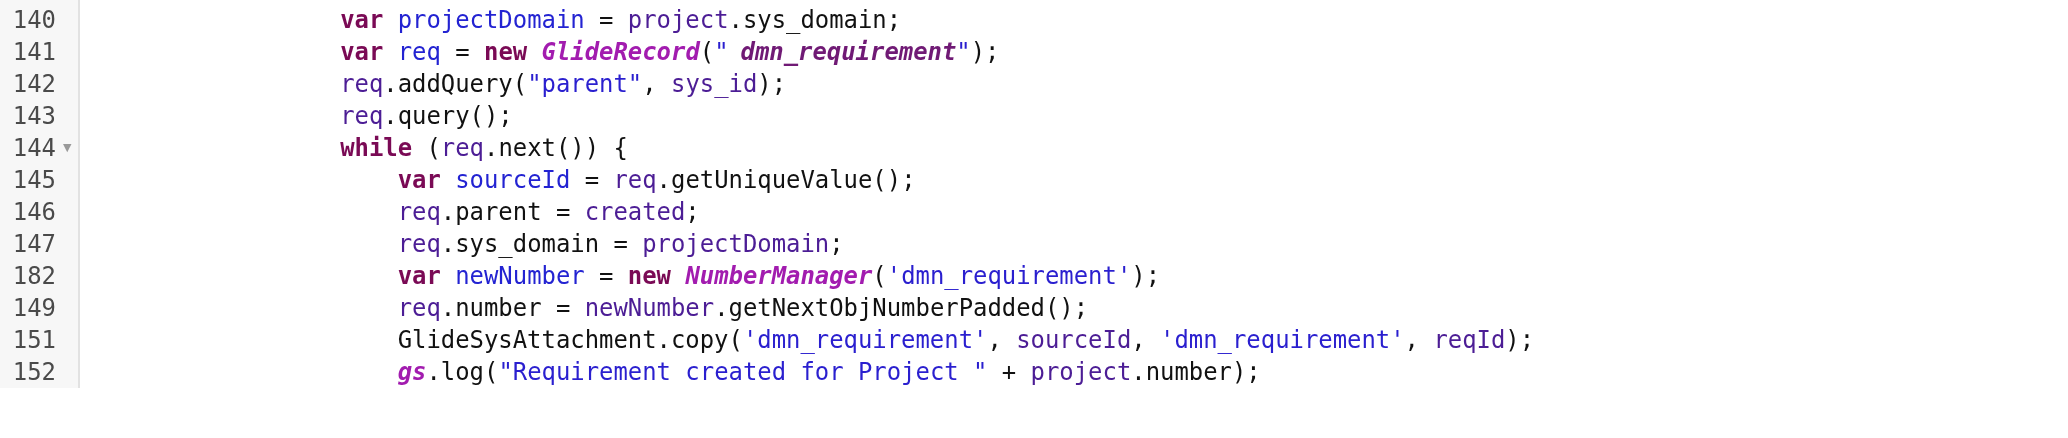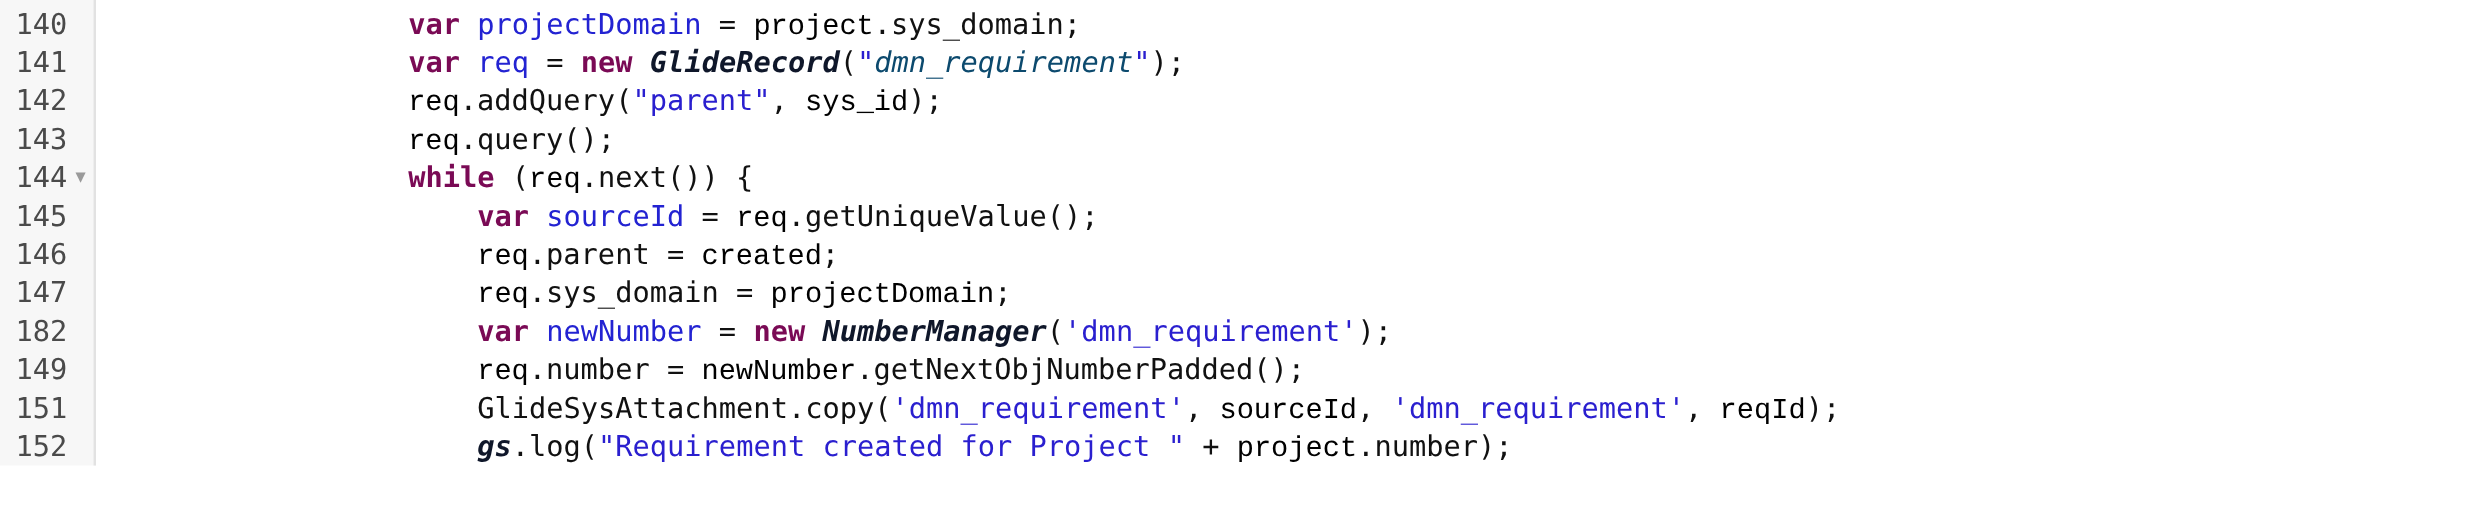--- a/index.html
+++ b/index.html
@@ -31,24 +31,24 @@
     position: absolute; left: 63px; top: 0; height: 32px; line-height: 32px;
     font-size: 11px; color: #9a9a9a; font-family: "DejaVu Sans", sans-serif;
   }
   .code {
     position: absolute; left: 110px; top: 0; height: 32px; line-height: 32px;
     font-family: "DejaVu Sans Mono", monospace; font-size: 23.9px;
     color: #111111; white-space: pre;
   }
   .kw { color: #7a0a55; font-weight: bold; }
   .def { color: #2323d2; }
-  .ref { color: #000000; font-family: Liberation Mono, monospace; }
+  .ref { color: #4c1d95; }
   .str { color: #2a1fcf; }
-  .strbi { color: #0c4a6e; font-weight: normal; font-style: italic; }
-  .cls { color: #0f172a; font-weight: bold; font-style: italic; }
+  .strbi { color: #701a75; font-weight: bold; font-style: italic; margin-left: 12px; }
+  .cls { color: #a21caf; font-weight: bold; font-style: italic; }
   .prop { color: #111111; }
   .plain { color: #111111; }
 </style>
 </head>
 <body>
 
 <div class="editor">
   <div class="gutter"></div>
   <div class="lines" id="lines">
       <div class="line">

